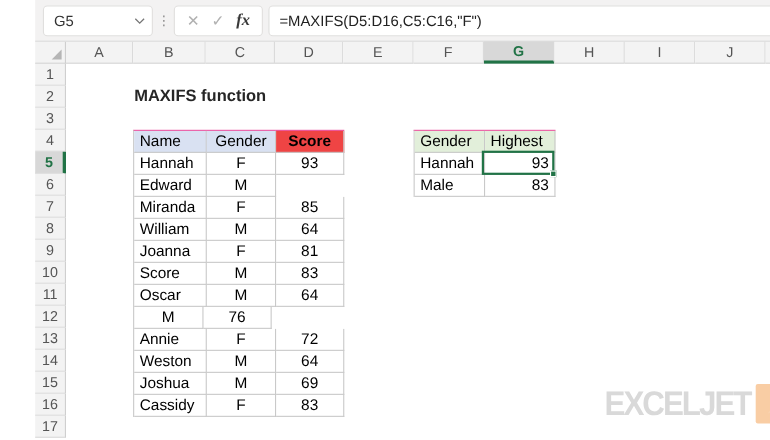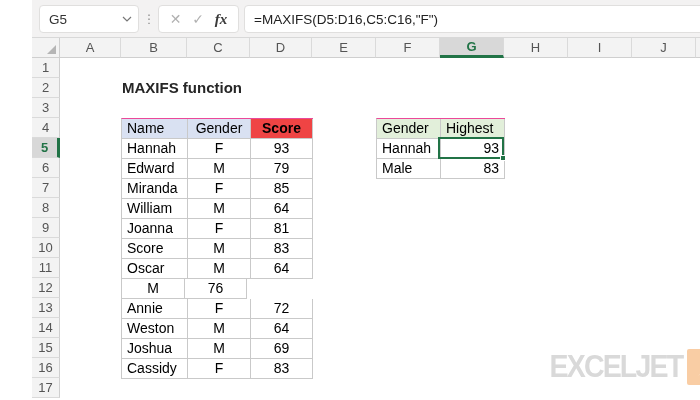--- a/index.html
+++ b/index.html
@@ -119,21 +119,20 @@
           <div class="tcell ac" style="width: 62px; background: #ef4444; font-weight: bold;">Score</div>
         </div>
         <div class="trow">
           <div class="tcell al" style="width: 66px;">Hannah</div>
           <div class="tcell ac" style="width: 63px;">F</div>
           <div class="tcell ac" style="width: 62px;">93</div>
         </div>
         <div class="trow">
           <div class="tcell al" style="width: 66px;">Edward</div>
           <div class="tcell ac" style="width: 63px;">M</div>
-          <div class="tcell ac" style="width: 62px;">79</div>
         </div>
         <div class="trow">
           <div class="tcell al" style="width: 66px;">Miranda</div>
           <div class="tcell ac" style="width: 63px;">F</div>
           <div class="tcell ac" style="width: 62px;">85</div>
         </div>
         <div class="trow">
           <div class="tcell al" style="width: 66px;">William</div>
           <div class="tcell ac" style="width: 63px;">M</div>
           <div class="tcell ac" style="width: 62px;">64</div>

